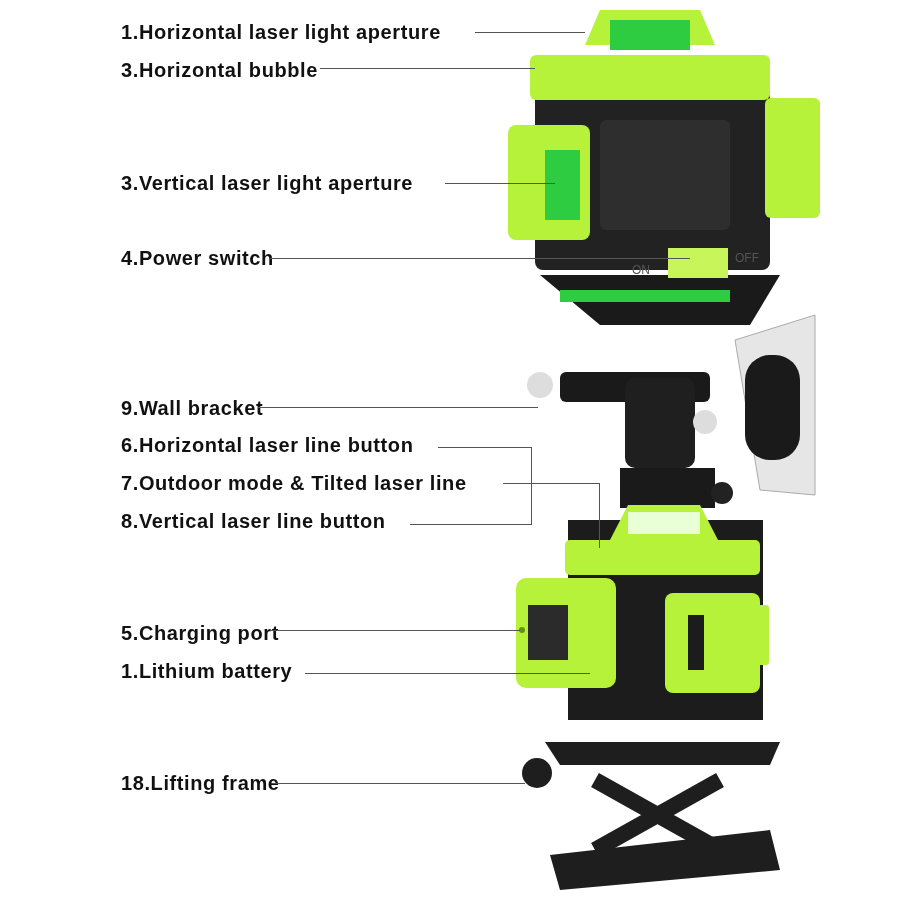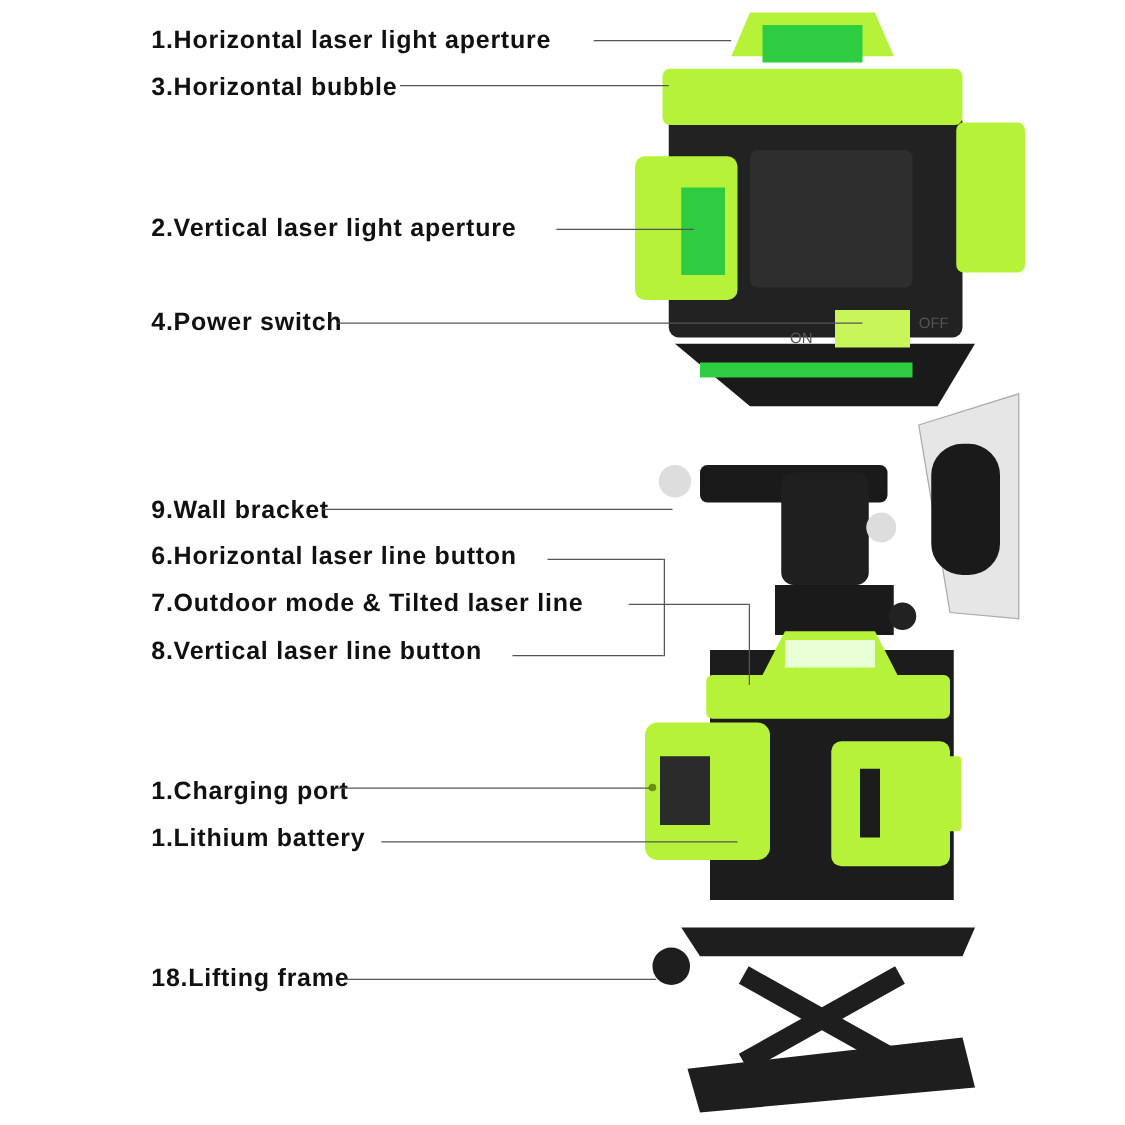--- a/index.html
+++ b/index.html
@@ -61,40 +61,40 @@
     <polygon points="550,855 770,830 780,870 560,890" fill="#1e1e1e"></polygon>
   </g>
 </svg>
 
 <div class="label" style="top:20px">1.Horizontal laser light aperture</div>
 <div class="line" style="left:475px;top:32px;width:110px"></div>
 
 <div class="label" style="top:58px">3.Horizontal bubble</div>
 <div class="line" style="left:320px;top:68px;width:215px"></div>
 
-<div class="label" style="top:171px">2.Vertical laser light aperture</div>
+<div class="label" style="top:171px">3.Vertical laser light aperture</div>
 <div class="line" style="left:445px;top:183px;width:110px"></div>
 
 <div class="label" style="top:246px">4.Power switch</div>
 <div class="line" style="left:270px;top:258px;width:420px"></div>
 
 <div class="label" style="top:396px">9.Wall bracket</div>
 <div class="line" style="left:258px;top:407px;width:280px"></div>
 
 <div class="label" style="top:433px">6.Horizontal laser line button</div>
 <div class="line" style="left:438px;top:447px;width:93px"></div>
 <div class="vline" style="left:531px;top:447px;height:78px"></div>
 
 <div class="label" style="top:471px">7.Outdoor mode &amp; Tilted laser line</div>
 <div class="line" style="left:503px;top:483px;width:96px"></div>
 <div class="vline" style="left:599px;top:483px;height:65px"></div>
 
 <div class="label" style="top:509px">8.Vertical laser line button</div>
 <div class="line" style="left:410px;top:524px;width:121px"></div>
 
-<div class="label" style="top:621px">1.Charging port</div>
+<div class="label" style="top:621px">5.Charging port</div>
 <div class="line" style="left:270px;top:630px;width:250px"></div>
 
 <div class="label" style="top:659px">1.Lithium battery</div>
 <div class="line" style="left:305px;top:673px;width:285px"></div>
 
 <div class="label" style="top:771px">18.Lifting frame</div>
 <div class="line" style="left:275px;top:783px;width:250px"></div>
 
 </body></html>

